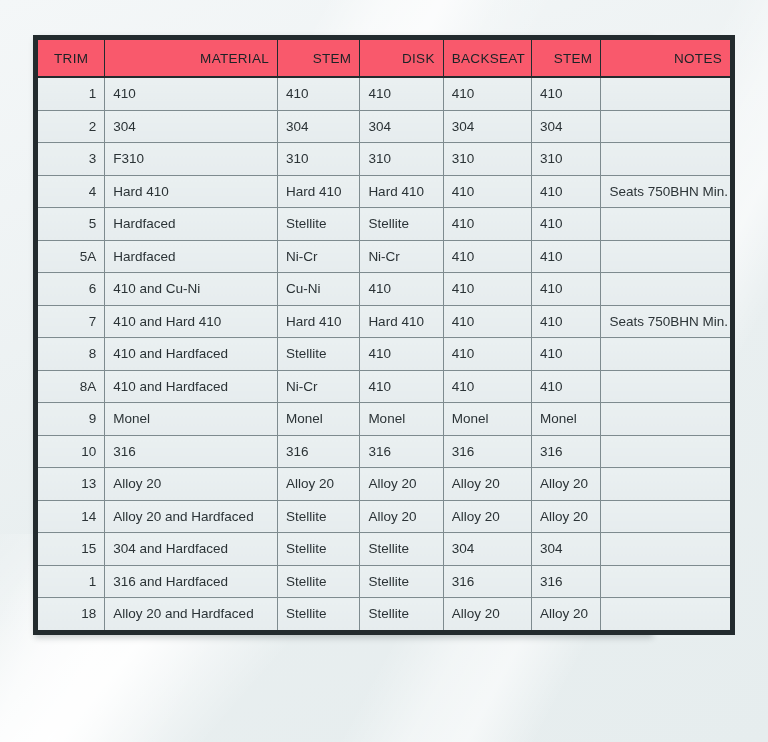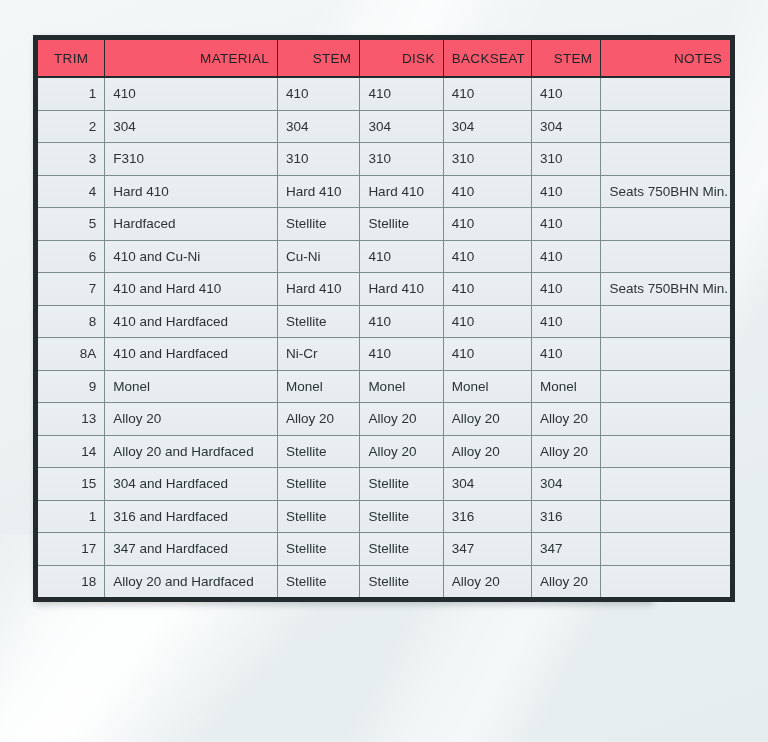--- a/index.html
+++ b/index.html
@@ -175,20 +175,29 @@
         <tr>
           <td class="col-trim">5</td>
           <td>Hardfaced</td>
           <td>Stellite</td>
           <td>Stellite</td>
           <td>410</td>
           <td>410</td>
           <td></td>
         </tr>
         <tr>
+          <td class="col-trim">5A</td>
+          <td>Hardfaced</td>
+          <td>Ni-Cr</td>
+          <td>Ni-Cr</td>
+          <td>410</td>
+          <td>410</td>
+          <td></td>
+        </tr>
+        <tr>
           <td class="col-trim">6</td>
           <td>410 and Cu-Ni</td>
           <td>Cu-Ni</td>
           <td>410</td>
           <td>410</td>
           <td>410</td>
           <td></td>
         </tr>
         <tr>
           <td class="col-trim">7</td>
@@ -220,20 +229,29 @@
         <tr>
           <td class="col-trim">9</td>
           <td>Monel</td>
           <td>Monel</td>
           <td>Monel</td>
           <td>Monel</td>
           <td>Monel</td>
           <td></td>
         </tr>
         <tr>
+          <td class="col-trim">10</td>
+          <td>316</td>
+          <td>316</td>
+          <td>316</td>
+          <td>316</td>
+          <td>316</td>
+          <td></td>
+        </tr>
+        <tr>
           <td class="col-trim">13</td>
           <td>Alloy 20</td>
           <td>Alloy 20</td>
           <td>Alloy 20</td>
           <td>Alloy 20</td>
           <td>Alloy 20</td>
           <td></td>
         </tr>
         <tr>
           <td class="col-trim">14</td>
@@ -253,29 +271,20 @@
           <td>304</td>
           <td></td>
         </tr>
         <tr>
           <td class="col-trim">1</td>
           <td>316 and Hardfaced</td>
           <td>Stellite</td>
           <td>Stellite</td>
           <td>316</td>
           <td>316</td>
-          <td></td>
-        </tr>
-        <tr>
-          <td class="col-trim">17</td>
-          <td>347 and Hardfaced</td>
-          <td>Stellite</td>
-          <td>Stellite</td>
-          <td>347</td>
-          <td>347</td>
           <td></td>
         </tr>
         <tr>
           <td class="col-trim">18</td>
           <td>Alloy 20 and Hardfaced</td>
           <td>Stellite</td>
           <td>Stellite</td>
           <td>Alloy 20</td>
           <td>Alloy 20</td>
           <td></td>

